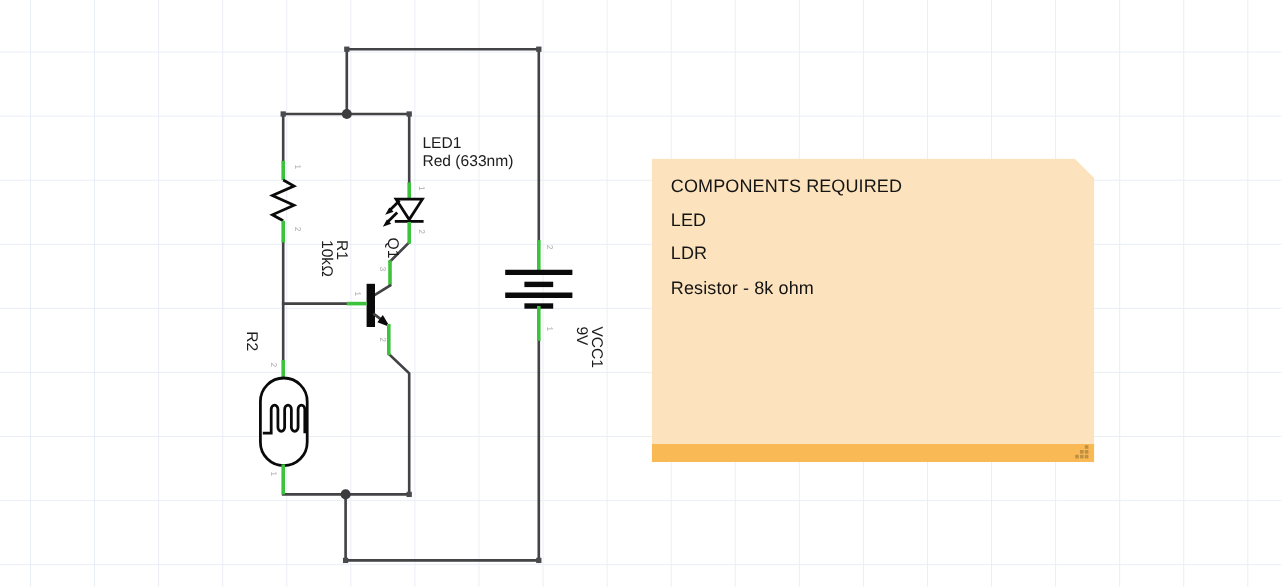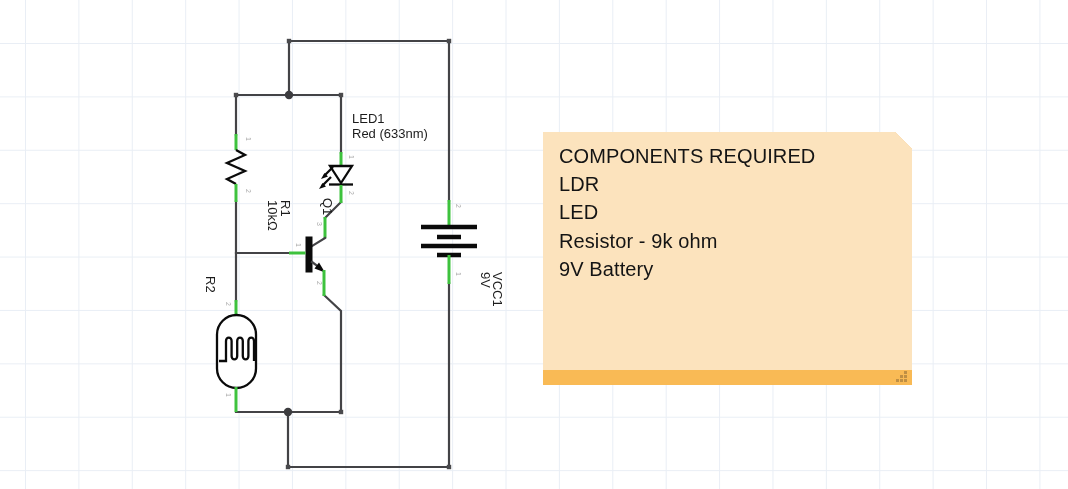--- a/index.html
+++ b/index.html
@@ -34,21 +34,21 @@
     position:absolute; left:543px; top:132px; width:369px; height:253px;
     background:var(--note-bg);
     clip-path:polygon(0 0, calc(100% - 17px) 0, 100% 17px, 100% 100%, 0 100%);
   }
   .note-fold{
     position:absolute; right:0; top:0; width:17px; height:17px;
     background:var(--note-fold);
     clip-path:polygon(0 0, 100% 0, 100% 100%);
   }
   .note-text{position:absolute; left:16px; top:10px; right:14px; color:var(--note-text);
-    font-size:20px; line-height:28.2px; letter-spacing:0.1px;}
+    font-size:15px; line-height:28.2px; letter-spacing:0.1px;}
   .note-bar{position:absolute; left:0; right:0; bottom:0; height:15px; background:var(--note-bar);}
   .note-grip{position:absolute; right:5px; bottom:3px; width:13px; height:11px;}
   .note-grip .dot{
     position:absolute; width:2.6px; height:2.6px; background:var(--note-grip); right:0; bottom:0;
     box-shadow:0 -4px 0 var(--note-grip), 0 -8px 0 var(--note-grip),
                -4px 0 0 var(--note-grip), -4px -4px 0 var(--note-grip),
                -8px 0 0 var(--note-grip);
   }
 </style>
 </head>
@@ -151,24 +151,23 @@
       <rect class="node" x="338.8" y="409.8" width="4.4" height="4.4"></rect>
       <rect class="node" x="285.8" y="464.8" width="4.4" height="4.4"></rect>
       <rect class="node" x="446.8" y="464.8" width="4.4" height="4.4"></rect>
     </g>
   </svg>
 
   <div class="note">
     <div class="note-fold"></div>
     <div class="note-text">
       <div>COMPONENTS REQUIRED</div>
+      <div>LED</div>
       <div>LDR</div>
-      <div>LED</div>
-      <div>Resistor - 9k ohm</div>
-      <div>9V Battery</div>
+      <div>Resistor - 8k ohm</div>
     </div>
     <div class="note-bar">
       <div class="note-grip">
           <div class="dot"></div>
         </div>
     </div>
   </div>
 
 </div>
 

